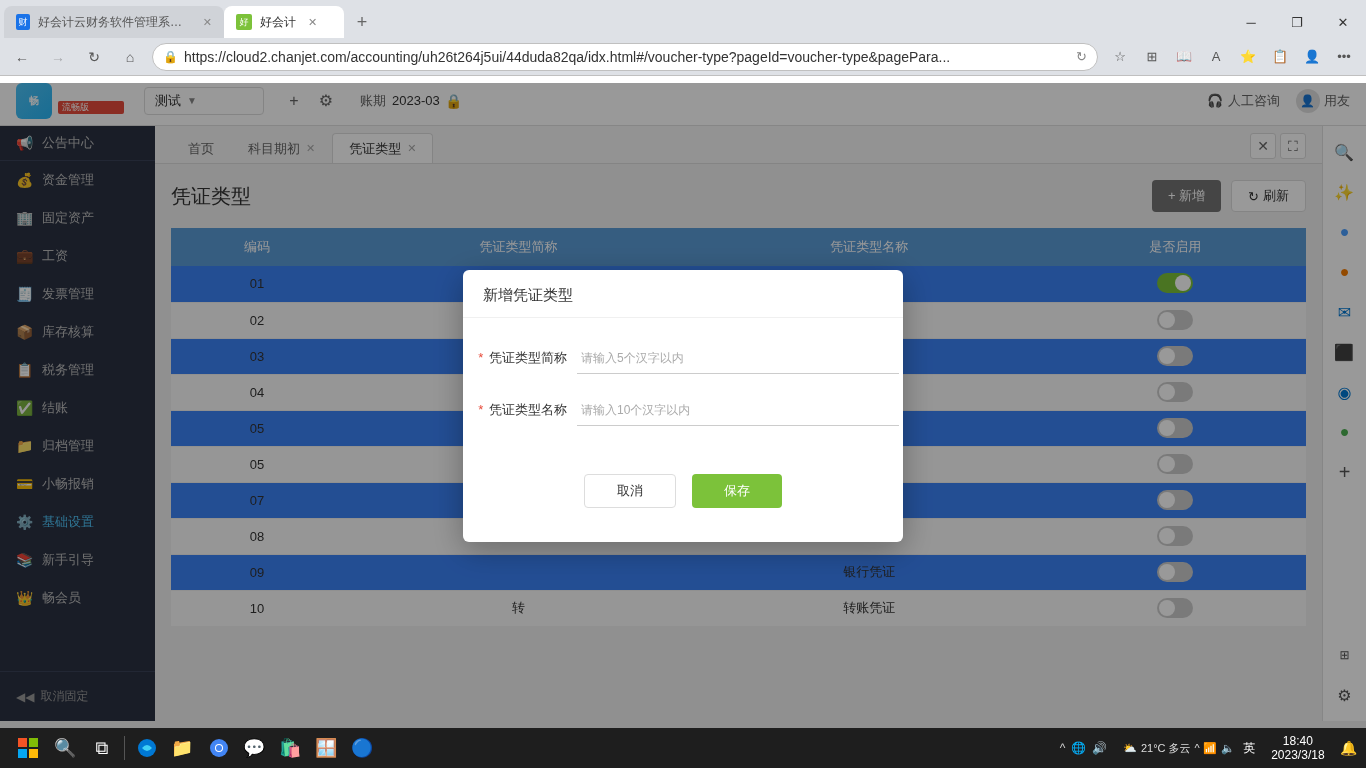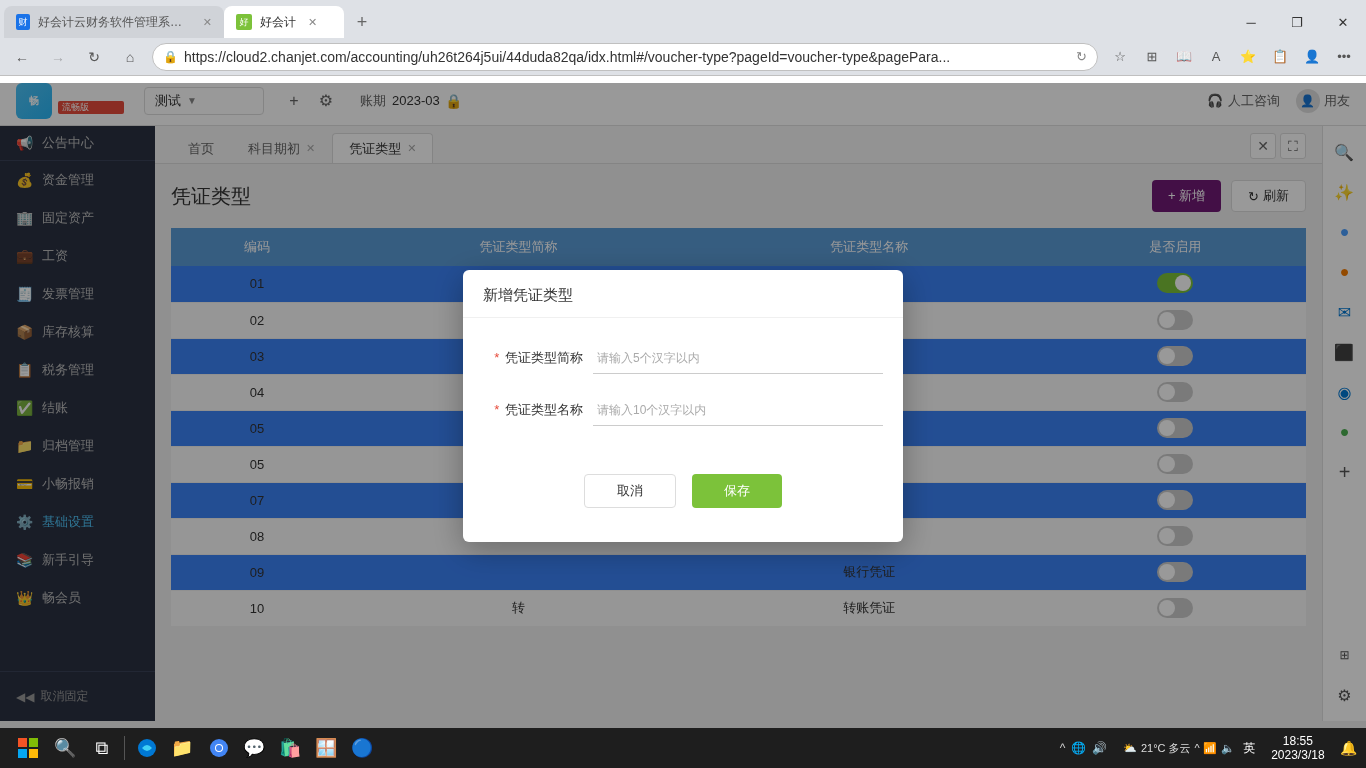--- a/index.html
+++ b/index.html
@@ -48,40 +48,40 @@
 
     
     .page-tabs { background: #f5f5f5; height: 38px; display: flex; align-items: flex-end; padding: 0 16px; border-bottom: 1px solid #ddd; gap: 0; }
     .page-tab { height: 30px; padding: 0 16px; display: flex; align-items: center; gap: 6px; font-size: 13px; cursor: pointer; color: #666; border-radius: 4px 4px 0 0; border: 1px solid transparent; border-bottom: none; }
     .page-tab.active { background: #fff; color: #333; border-color: #ddd; font-weight: 500; }
     .page-tab .tab-x { font-size: 11px; color: #aaa; cursor: pointer; }
     .content-area { padding: 16px; }
     .page-title-row { display: flex; align-items: center; justify-content: space-between; margin-bottom: 16px; }
     .page-title { font-size: 20px; font-weight: 500; color: #333; }
     .title-actions { display: flex; gap: 10px; }
-    .btn-primary { background: #701a75; color: white; border: none; padding: 6px 16px; border-radius: 4px; cursor: pointer; font-size: 13px; display: flex; align-items: center; gap: 4px; }
+    .btn-primary { background: #737373; color: white; border: none; padding: 6px 16px; border-radius: 4px; cursor: pointer; font-size: 13px; display: flex; align-items: center; gap: 4px; }
     .btn-secondary { background: #fff; color: #333; border: 1px solid #ddd; padding: 6px 16px; border-radius: 4px; cursor: pointer; font-size: 13px; display: flex; align-items: center; gap: 4px; }
 
     
     .data-table { width: 100%; border-collapse: collapse; background: #3b82f6; }
     .data-table thead tr { background: #5b9bd5; color: white; height: 38px; }
     .data-table thead th { text-align: center; font-weight: 400; font-size: 13px; padding: 0 12px; }
     .data-table tbody tr { height: 36px; border-bottom: 1px solid #f0f0f0; }
     .data-table tbody tr:nth-child(even) { background: #fafafa; }
     .data-table tbody td { text-align: center; font-size: 13px; color: #333; padding: 0 12px; }
     .toggle { width: 36px; height: 20px; border-radius: 10px; display: inline-flex; align-items: center; cursor: pointer; position: relative; }
     .toggle.on { background: #7cc23a; justify-content: flex-end; padding-right: 2px; }
     .toggle.off { background: #ccc; justify-content: flex-start; padding-left: 2px; }
     .toggle-ball { width: 16px; height: 16px; background: white; border-radius: 50%; }
 
     
     .overlay { position: fixed; top: 83px; left: 0; right: 0; bottom: 40px; background: rgba(0,0,0,0.4); z-index: 100; display: flex; align-items: center; justify-content: center; }
     .modal { background: white; border-radius: 6px; width: 440px; padding: 0; box-shadow: 0 8px 32px rgba(0,0,0,0.3); }
     .modal-header { padding: 16px 20px 12px; font-size: 15px; font-weight: 500; color: #333; border-bottom: 1px solid #f0f0f0; }
-    .modal-body { padding: 24px 20px 16px; }
+    .modal-body { padding: 24px 4px 16px; }
     .form-row { display: flex; align-items: center; margin-bottom: 20px; }
     .form-label { width: 100px; text-align: right; font-size: 13px; color: #333; margin-right: 10px; }
     .required-star { color: #e74c3c; margin-right: 2px; }
     .form-input { flex: 1; height: 32px; border: none; border-bottom: 1px solid #ccc; outline: none; font-size: 13px; color: #333; padding: 0 4px; background: transparent; }
     .form-input::placeholder { color: #aaa; font-size: 12px; }
     .modal-footer { padding: 12px 20px 34px; display: flex; justify-content: center; gap: 16px; }
     .btn-cancel { background: #fff; color: #333; border: 1px solid #ddd; padding: 7px 32px; border-radius: 4px; cursor: pointer; font-size: 13px; }
     .btn-save { background: #7cc23a; color: white; border: none; padding: 7px 32px; border-radius: 4px; cursor: pointer; font-size: 13px; }
 
     
@@ -483,18 +483,18 @@
     </div>
     <div class="weather-info">
       <span>⛅</span>
       <span>21°C 多云</span>
       <span style="cursor:pointer;">^</span>
       <span>📶</span>
       <span>🔈</span>
     </div>
     <span>英</span>
     <div class="time-display">
-      <div>18:55</div>
+      <div>18:40</div>
       <div>2023/3/18</div>
     </div>
     <div class="notif-icon">🔔</div>
   </div>
 </div>
 
 </body></html>

